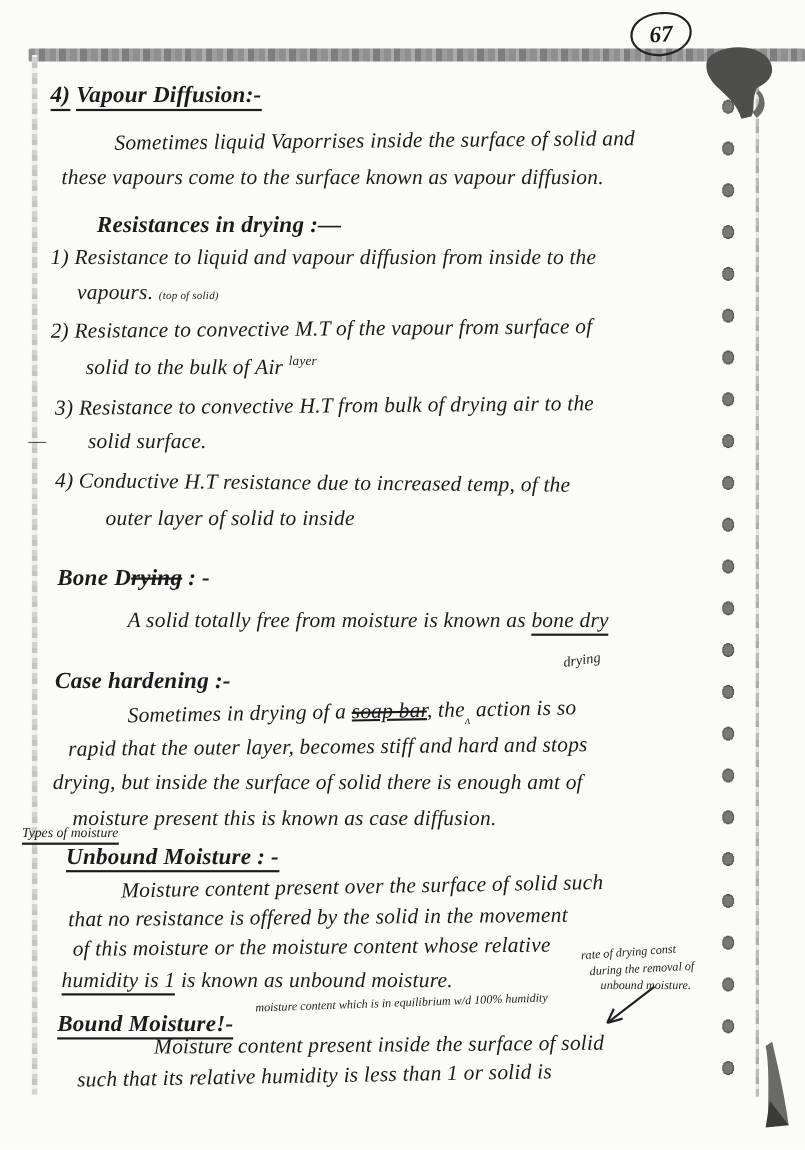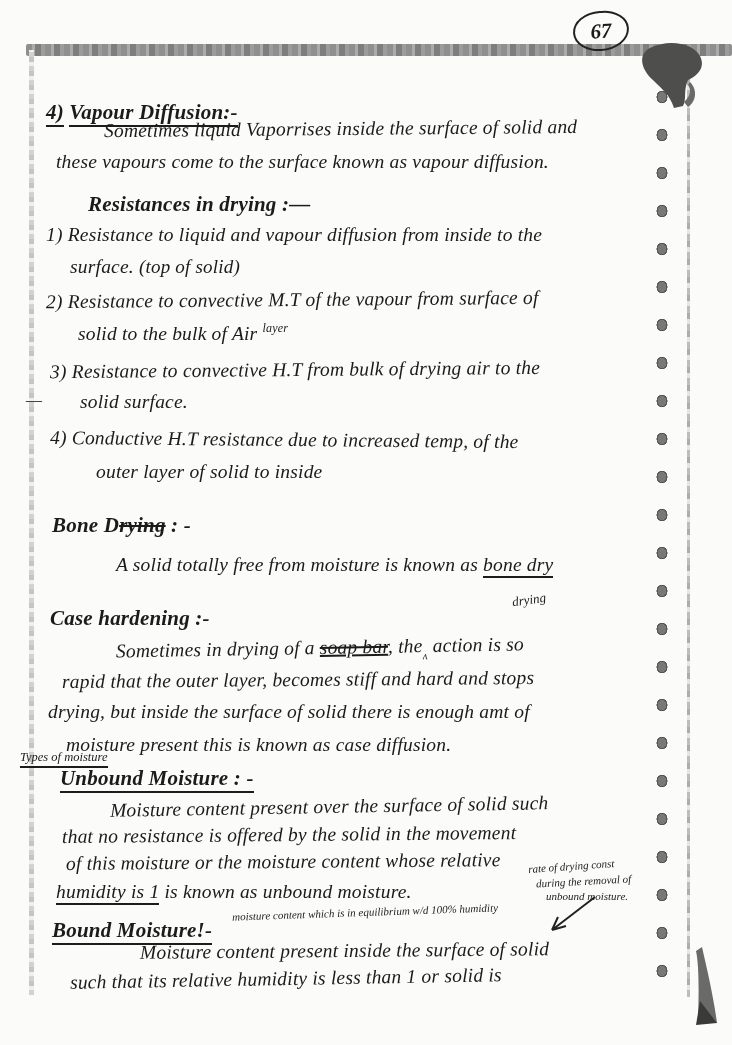--- a/index.html
+++ b/index.html
@@ -9,21 +9,21 @@
     font-family:"Liberation Serif", serif;
     font-style:italic;
     color:#1b1b1b;
   }
   .line{position:absolute; white-space:nowrap; font-size:19.5px; letter-spacing:.2px;}
   .head{font-size:21px; font-weight:bold;}
   .u{border-bottom:2px solid #1c1c1c; padding-bottom:1px;}
   .strike{text-decoration:line-through; text-decoration-thickness:2px;}
   .strike-u{text-decoration:underline line-through; text-decoration-thickness:2px;}
   .tiny{font-size:11px; letter-spacing:0;}
-  .smallnote{font-size:19px;}
+  .smallnote{font-size:10px;}
   .sup{font-size:12px; vertical-align:8px;text-align:right;}
   .caret{font-size:11px; vertical-align:-7px;}
   
   .badge{
     position:absolute; left:573px; top:11px; width:52px; height:36px;
     border:2.5px solid #222; border-radius:50% 46% 52% 48%;
     display:flex; align-items:center; justify-content:center;
     font-size:21px; font-weight:bold; transform:rotate(-4deg);
     background:transparent;
   }
@@ -69,33 +69,33 @@
 
   <svg class="bottomwedge" width="42" height="88" viewBox="0 0 42 88">
     <path d="M16,4 C20,22 27,50 31,80 L12,76 C13,48 13,22 10,8 Z" fill="#6a6a68"></path>
     <path d="M14,58 L31,80 L10,82 Z" fill="#3a3a38"></path>
   </svg>
 
   <div class="badge">
     <span>67</span>
   </div>
 
-  <div class="line head" style="left:46px; top:74px;margin-top:26px;">
+  <div class="line head" style="left:46px; top:74px;">
     <span class="u">4)</span>
     <span> </span>
     <span class="u">Vapour Diffusion:-</span>
   </div>
   <div class="line r-a" style="left:104px; top:118px;">Sometimes liquid Vaporrises inside the surface of solid and</div>
   <div class="line" style="left:56px; top:151px;">these vapours come to the surface known as vapour diffusion.</div>
 
   <div class="line head" style="left:56px; top:192px;margin-left:32px;">Resistances in drying :—</div>
 
   <div class="line" style="left:46px; top:224px;">1) Resistance to liquid and vapour diffusion from inside to the</div>
   <div class="line" style="left:70px; top:256px;">
-    <span>surface.</span>
+    <span>vapours.</span>
     <span class="smallnote">(top of solid)</span>
   </div>
 
   <div class="line r-a" style="left:46px; top:289px;">2) Resistance to convective M.T of the vapour from surface of</div>
   <div class="line" style="left:78px; top:321px;">
     <span>solid to the bulk of Air</span>
     <span class="sup">layer</span>
   </div>
 
   <div class="line r-a" style="left:50px; top:359px;">3) Resistance to convective H.T from bulk of drying air to the</div>

